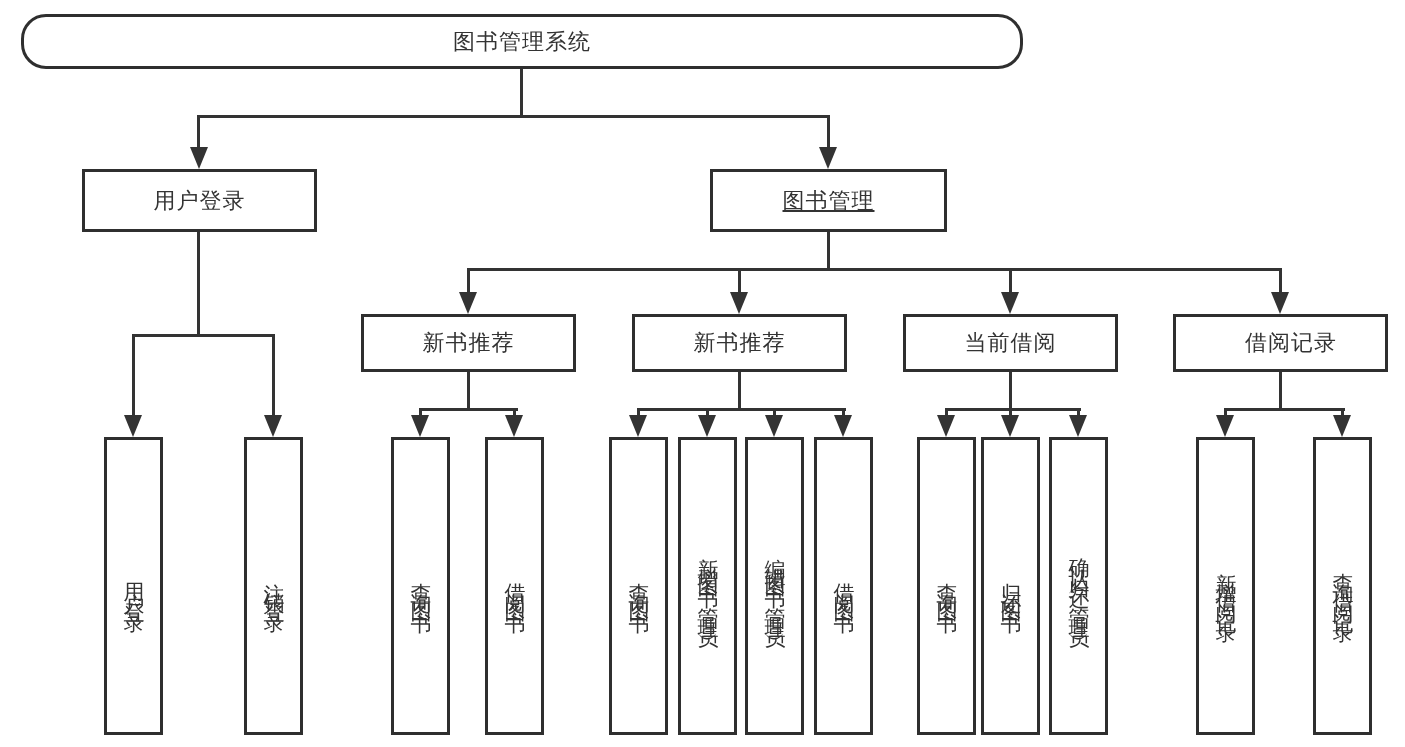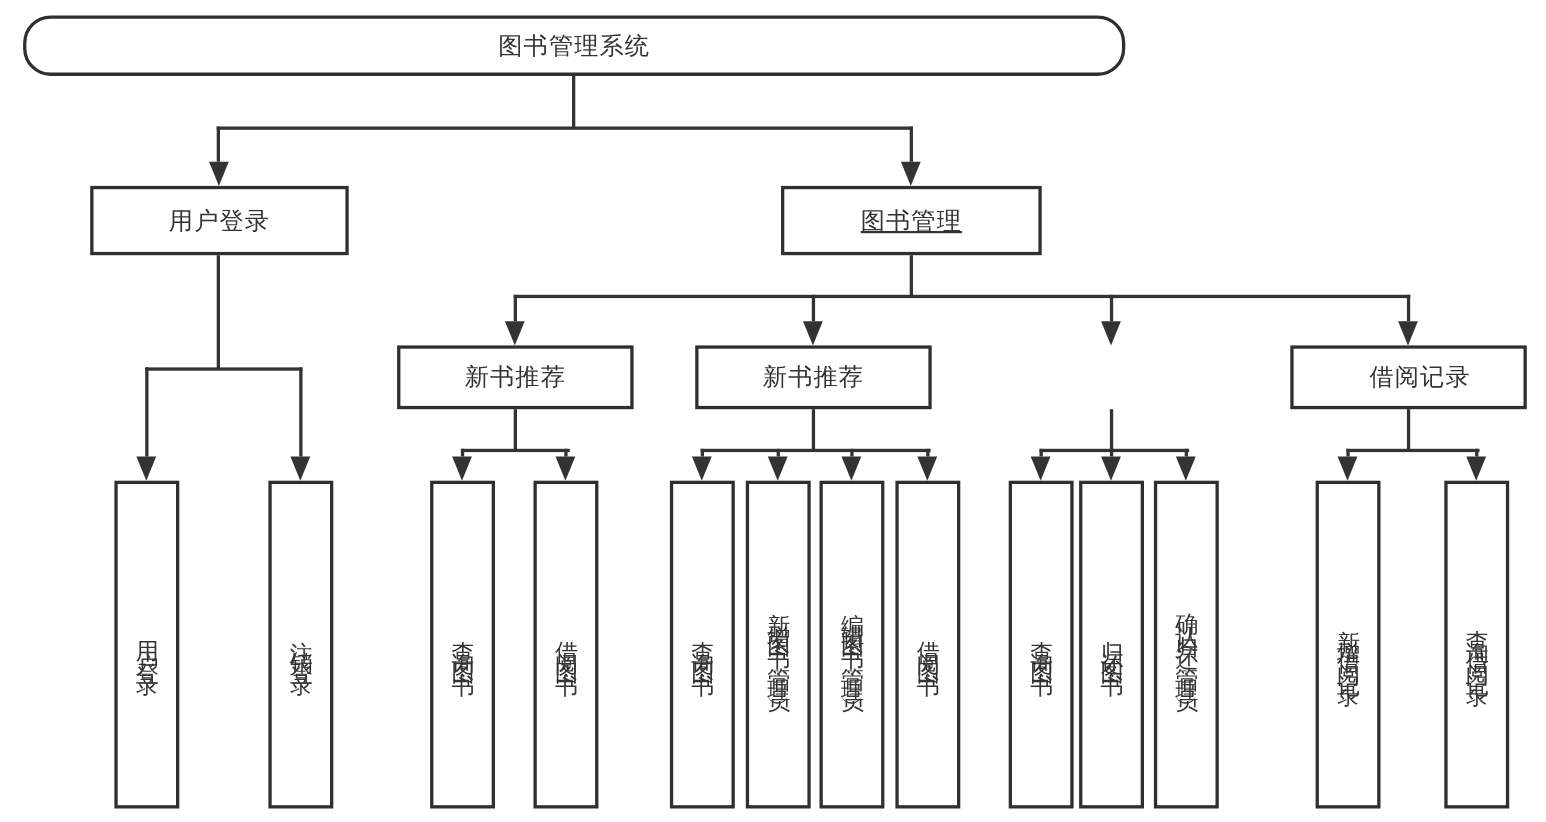--- a/index.html
+++ b/index.html
@@ -74,20 +74,23 @@
   <div class="vl" style="left:1009px;top:268px;height:24px;"></div>
   <div class="ar" style="left:1001px;top:292px;"></div>
   <div class="vl" style="left:1279px;top:268px;height:24px;"></div>
   <div class="ar" style="left:1271px;top:292px;"></div>
 
   <div class="node-h" style="left:361px;top:314px;width:215px;height:58px;">
     <span>新书推荐</span>
   </div>
   <div class="node-h" style="left:632px;top:314px;width:215px;height:58px;">
     <span>新书推荐</span>
+  </div>
+  <div class="node-h" style="left:903px;top:314px;width:215px;height:58px;">
+    <span>当前借阅</span>
   </div>
   <div class="node-h" style="left:1173px;top:314px;width:215px;height:58px;padding-left:21px;">
     <span>借阅记录</span>
   </div>
 
   <div class="vl" style="left:467px;top:372px;height:38px;"></div>
   <div class="hl" style="left:419px;top:408px;width:99px;"></div>
   <div class="vl" style="left:419px;top:408px;height:7px;"></div>
   <div class="ar" style="left:411px;top:415px;"></div>
   <div class="vl" style="left:513px;top:408px;height:7px;"></div>

